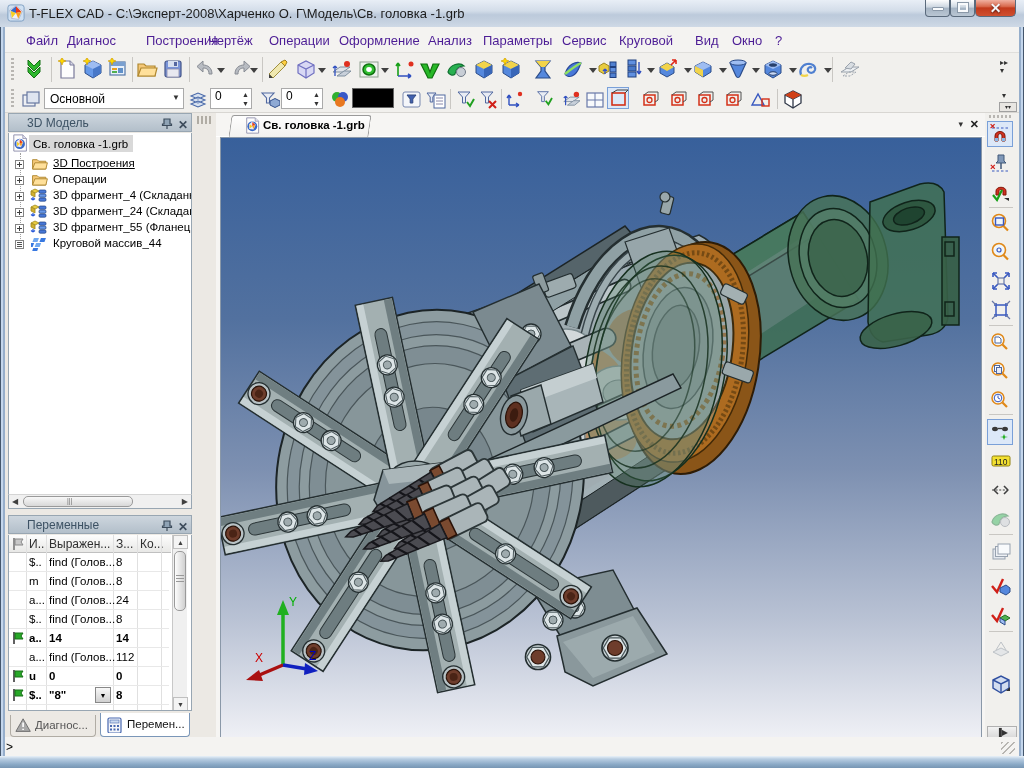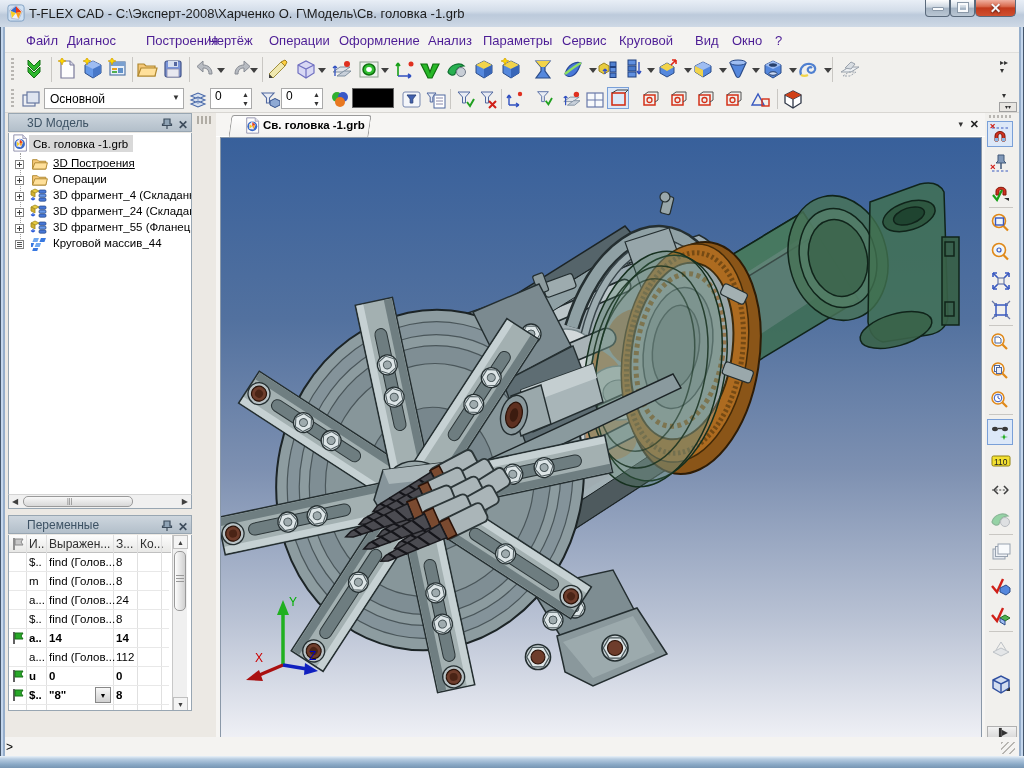--- a/index.html
+++ b/index.html
@@ -762,20 +762,34 @@
         <div style="position:absolute;left:86px;top:1px;width:16px;height:16px;background:linear-gradient(180deg,#f8f8f8,#d0d0d0);border:1px solid #888;text-align:center;font-size:7px;line-height:15px">▼</div>
         </div>
       <div style="position:absolute;left:163px;top:0;width:15px;height:176px;background:#f0f0f0;border-left:1px solid #c8c8c8">
         <div style="position:absolute;left:0;top:0;width:15px;height:14px;background:#f4f4f4;border:1px solid #c0c0c0;font-size:7px;text-align:center;line-height:13px;color:#404040">▲</div>
         <div style="position:absolute;left:1px;top:16px;width:12px;height:60px;background:linear-gradient(90deg,#fdfdfd,#d0d0d0);border:1px solid #9a9a9a;border-radius:5px"></div>
           <div style="position:absolute;left:3px;top:40px;width:8px;height:1px;background:#999;box-shadow:0 3px #999,0 6px #999"></div>
         <div style="position:absolute;left:0;bottom:0;width:15px;height:14px;background:#f4f4f4;border:1px solid #c0c0c0;font-size:7px;text-align:center;line-height:13px;color:#404040">▼</div>
       </div>
     </div>
   </div>
+  <div id="lefttabs">
+    <div style="position:absolute;left:2px;top:2px;width:86px;height:22px;background:#ece9e4;border:1px solid #b0aca4;border-top:none;border-radius:0 0 4px 4px;">
+      <svg class="ticon" style="left:4px;top:2px" width="17" height="17">
+          <use href="#i-warn" transform="scale(0.9)"></use>
+        </svg>
+      <span style="position:absolute;left:24px;top:4px;font-size:11.5px;color:#555">Диагнос...</span>
+    </div>
+    <div style="position:absolute;left:92px;top:0px;width:90px;height:24px;background:#fff;border:1px solid #7a96b8;border-top:none;border-radius:0 0 4px 4px;">
+      <svg class="ticon" style="left:5px;top:3px" width="17" height="17">
+          <use href="#i-calc"></use>
+        </svg>
+      <span style="position:absolute;left:26px;top:5px;font-size:11.5px;color:#101010">Перемен...</span>
+    </div>
+  </div>
 </div>
 
 <div class="abs" id="docarea">
   <div id="doctabbar">
       <div id="doctab"></div>
     </div>
   <svg class="ticon" style="left:29px;top:4px" width="17" height="18">
       <use href="#i-gdoc" transform="scale(0.85)"></use>
     </svg>
   <div style="position:absolute;left:47px;top:6px;font-weight:bold;font-size:11.5px;">Св. головка -1.grb</div>

